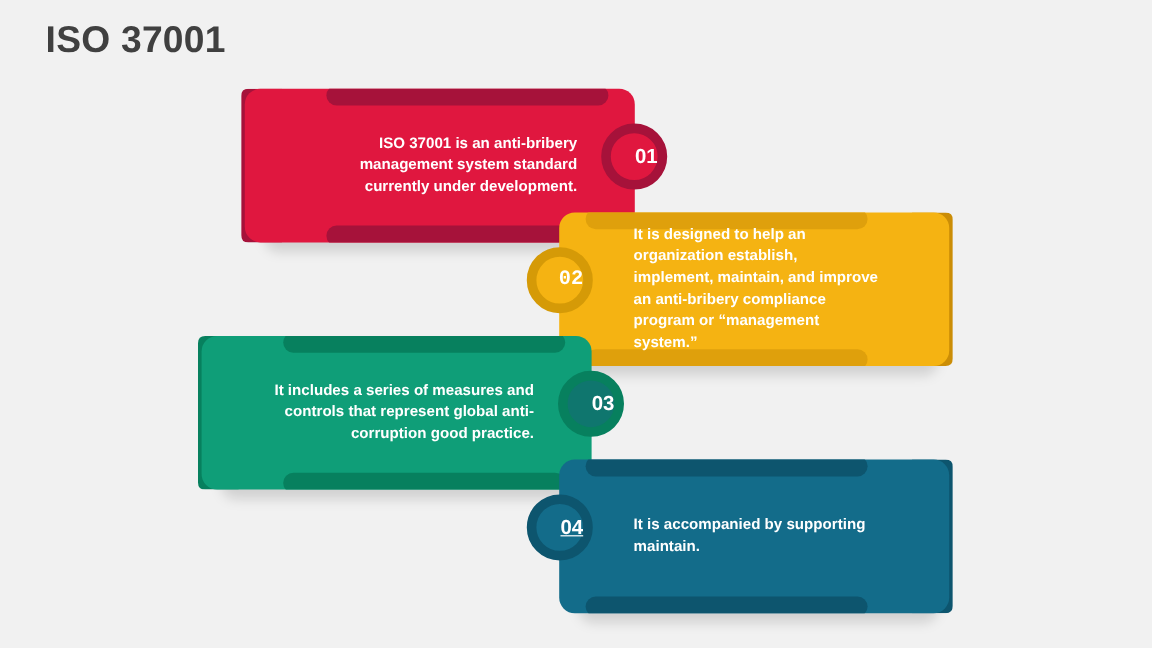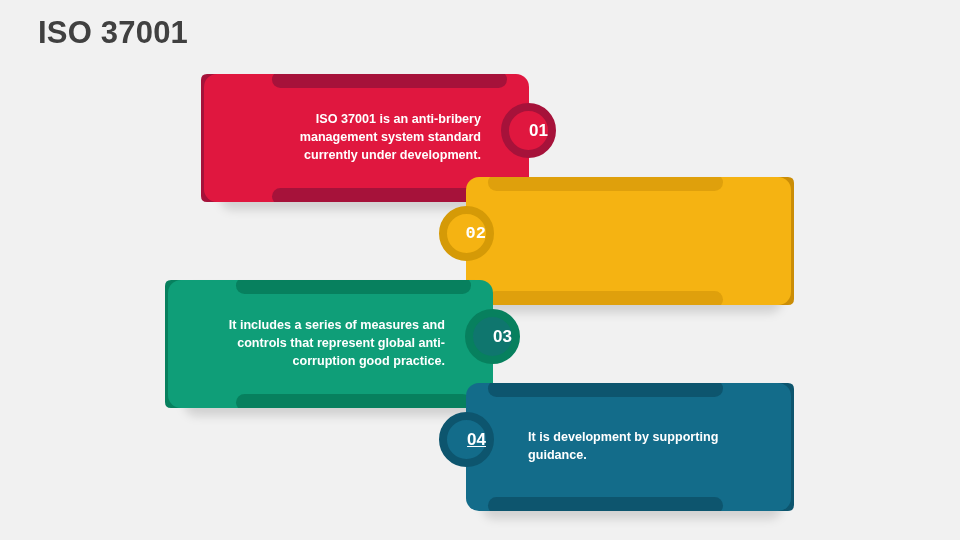--- a/index.html
+++ b/index.html
@@ -175,20 +175,21 @@
       <svg width="34" height="128" viewBox="0 0 34 128">
         <path d="M34 6 Q34 0 28 0 L0 0 L20 64 L0 128 L28 128 Q34 128 34 122 Z" fill="#cb8d06"></path>
       </svg>
     </div>
 
     <div class="body-shape" style="background:#f5b312;">
       <div class="inset-bar top" style="background:#dfa00c;"></div>
       <div class="inset-bar bottom" style="background:#dfa00c;"></div>
     </div>
 
+    <div class="banner-text">It is designed to help an organization establish, implement, maintain, and improve an anti-bribery compliance program or “management system.”</div>
 
     <div class="badge" style="background:#f5b312; border-color:#d59a07;font-family:Liberation Mono, monospace;">
       <span>02</span>
     </div>
   </div>
 
   <div class="banner" id="row-3">
     <div class="banner-shadow"></div>
 
     <div class="tail" style="left:-3px;">
@@ -216,20 +217,20 @@
       <svg width="34" height="128" viewBox="0 0 34 128">
         <path d="M34 6 Q34 0 28 0 L0 0 L20 64 L0 128 L28 128 Q34 128 34 122 Z" fill="#0d556e"></path>
       </svg>
     </div>
 
     <div class="body-shape" style="background:#136c8a;">
       <div class="inset-bar top" style="background:#0d556e;"></div>
       <div class="inset-bar bottom" style="background:#0d556e;"></div>
     </div>
 
-    <div class="banner-text">It is development by supporting guidance.</div>
+    <div class="banner-text">It is accompanied by supporting maintain.</div>
 
     <div class="badge" style="background:#136c8a; border-color:#0d556e;text-decoration:underline;">
       <span>04</span>
     </div>
   </div>
 
 </div>
 
 </body></html>

